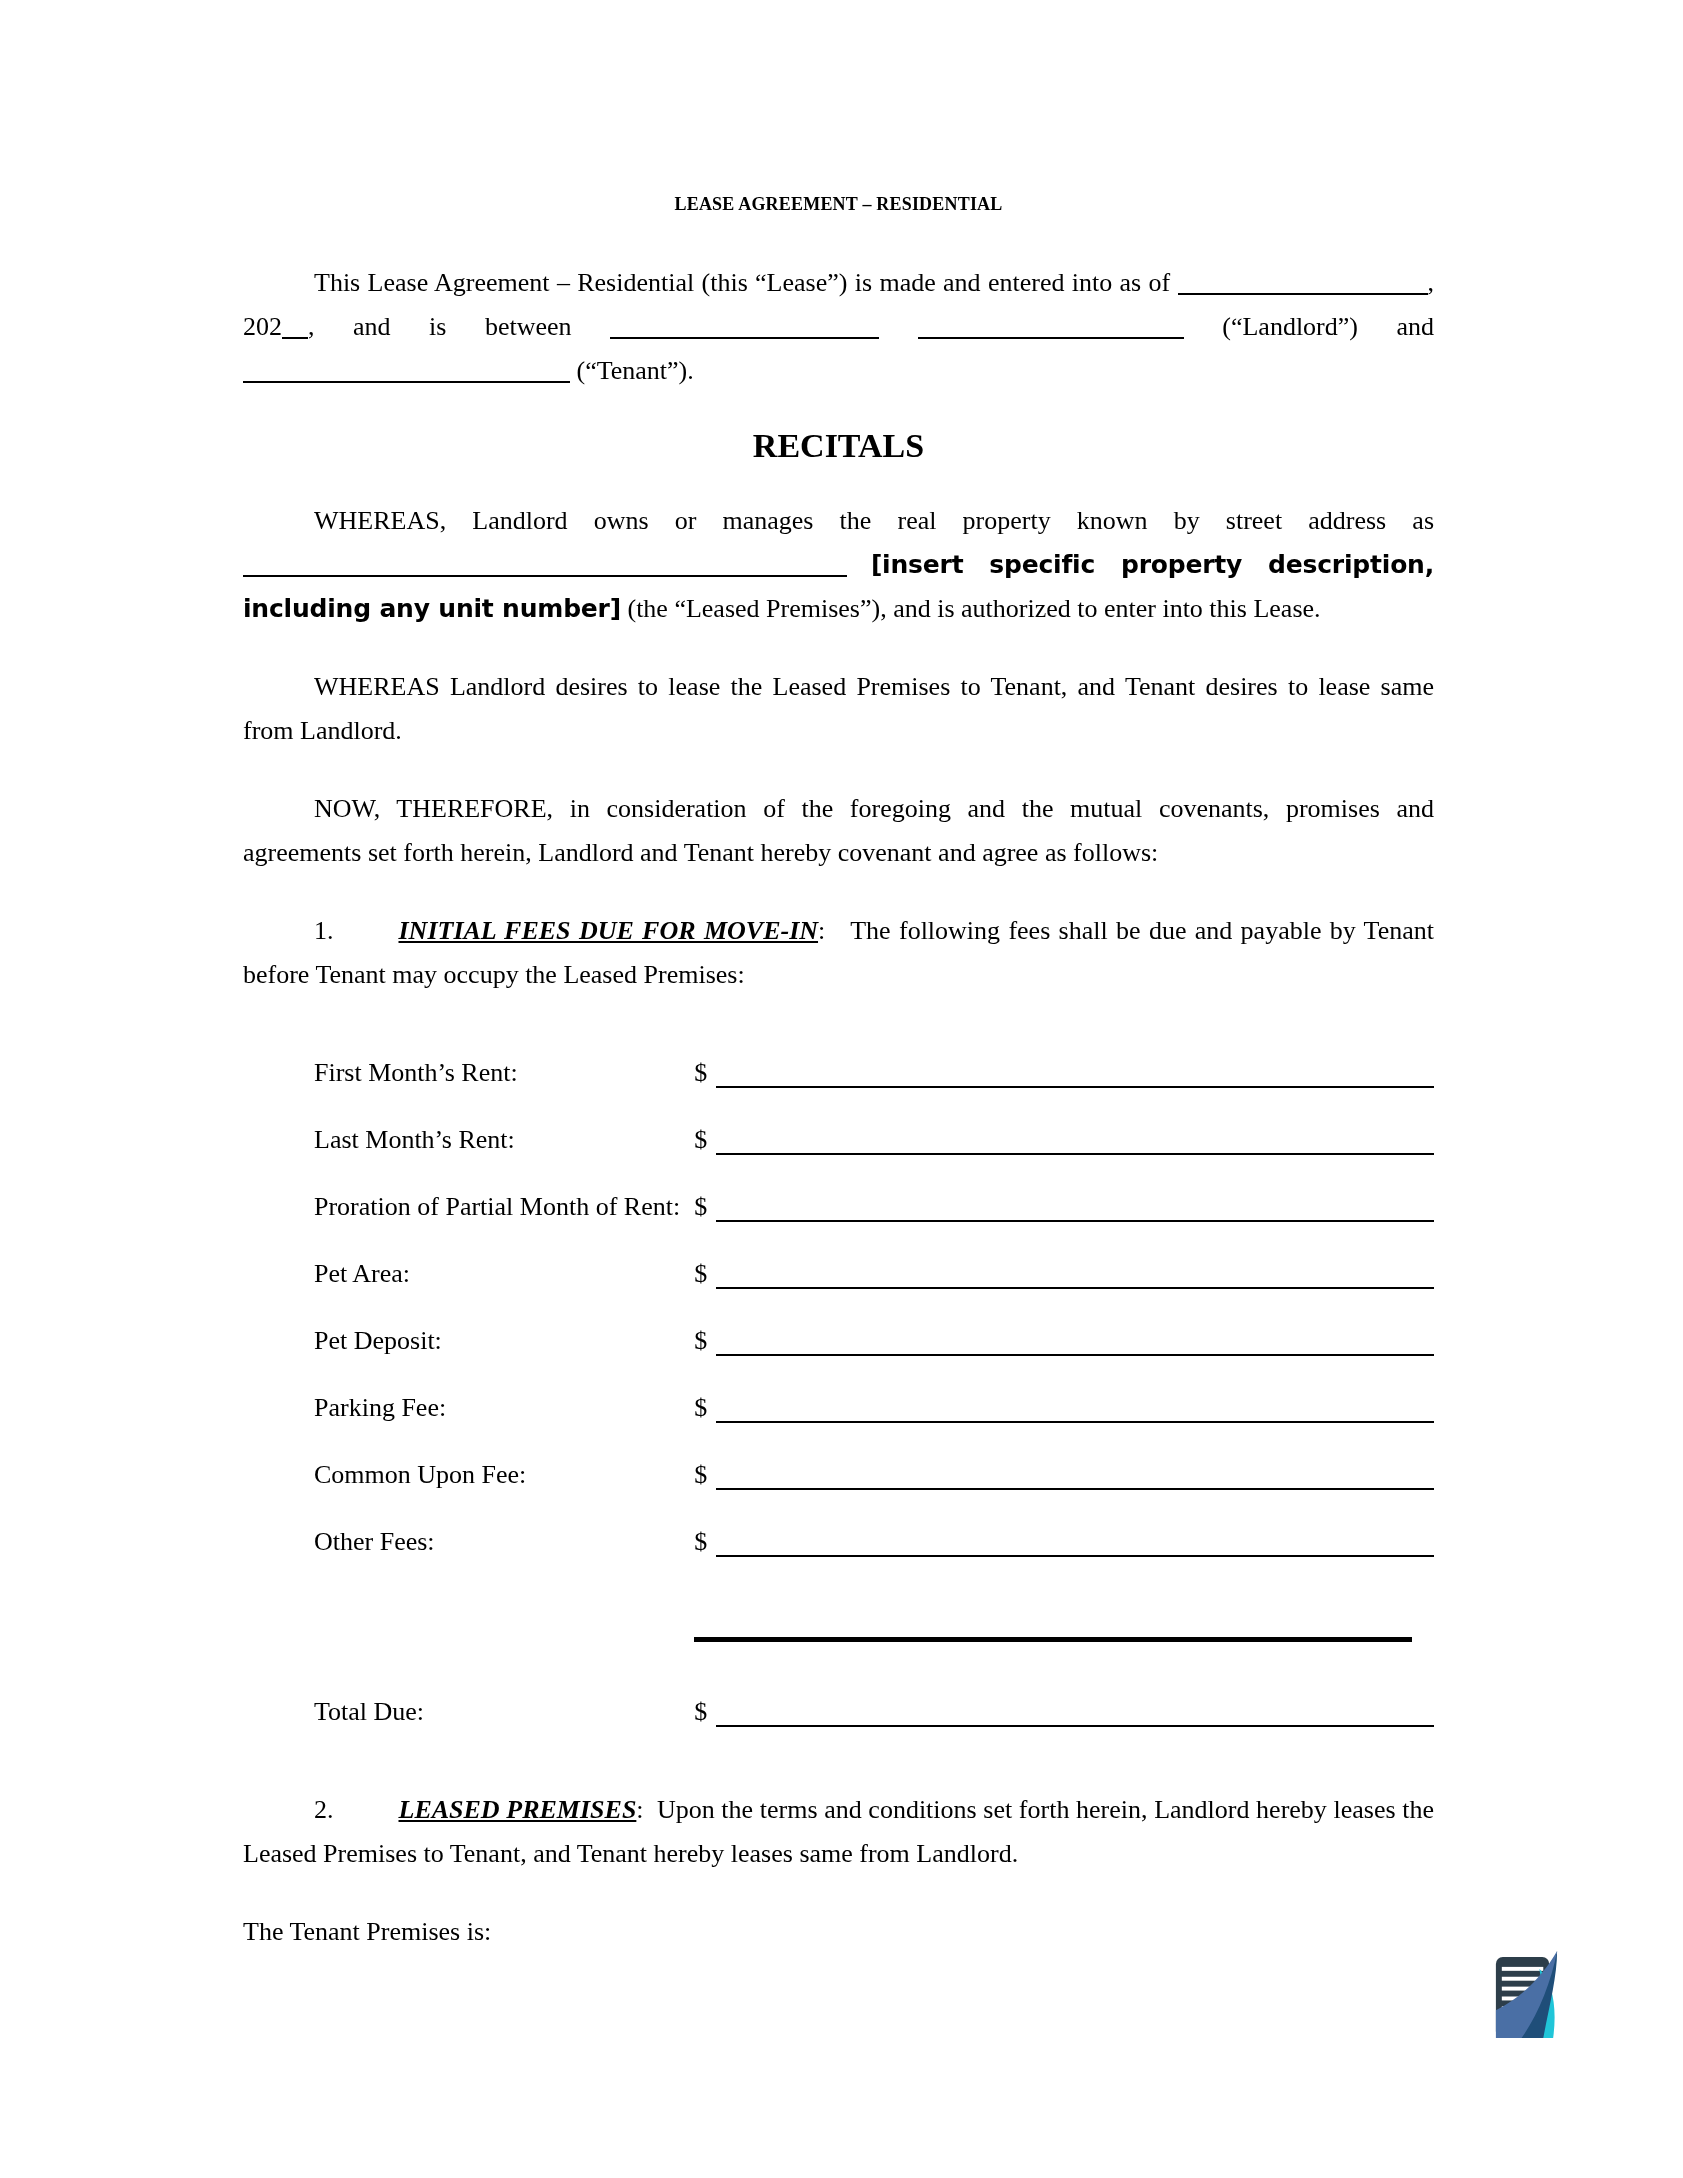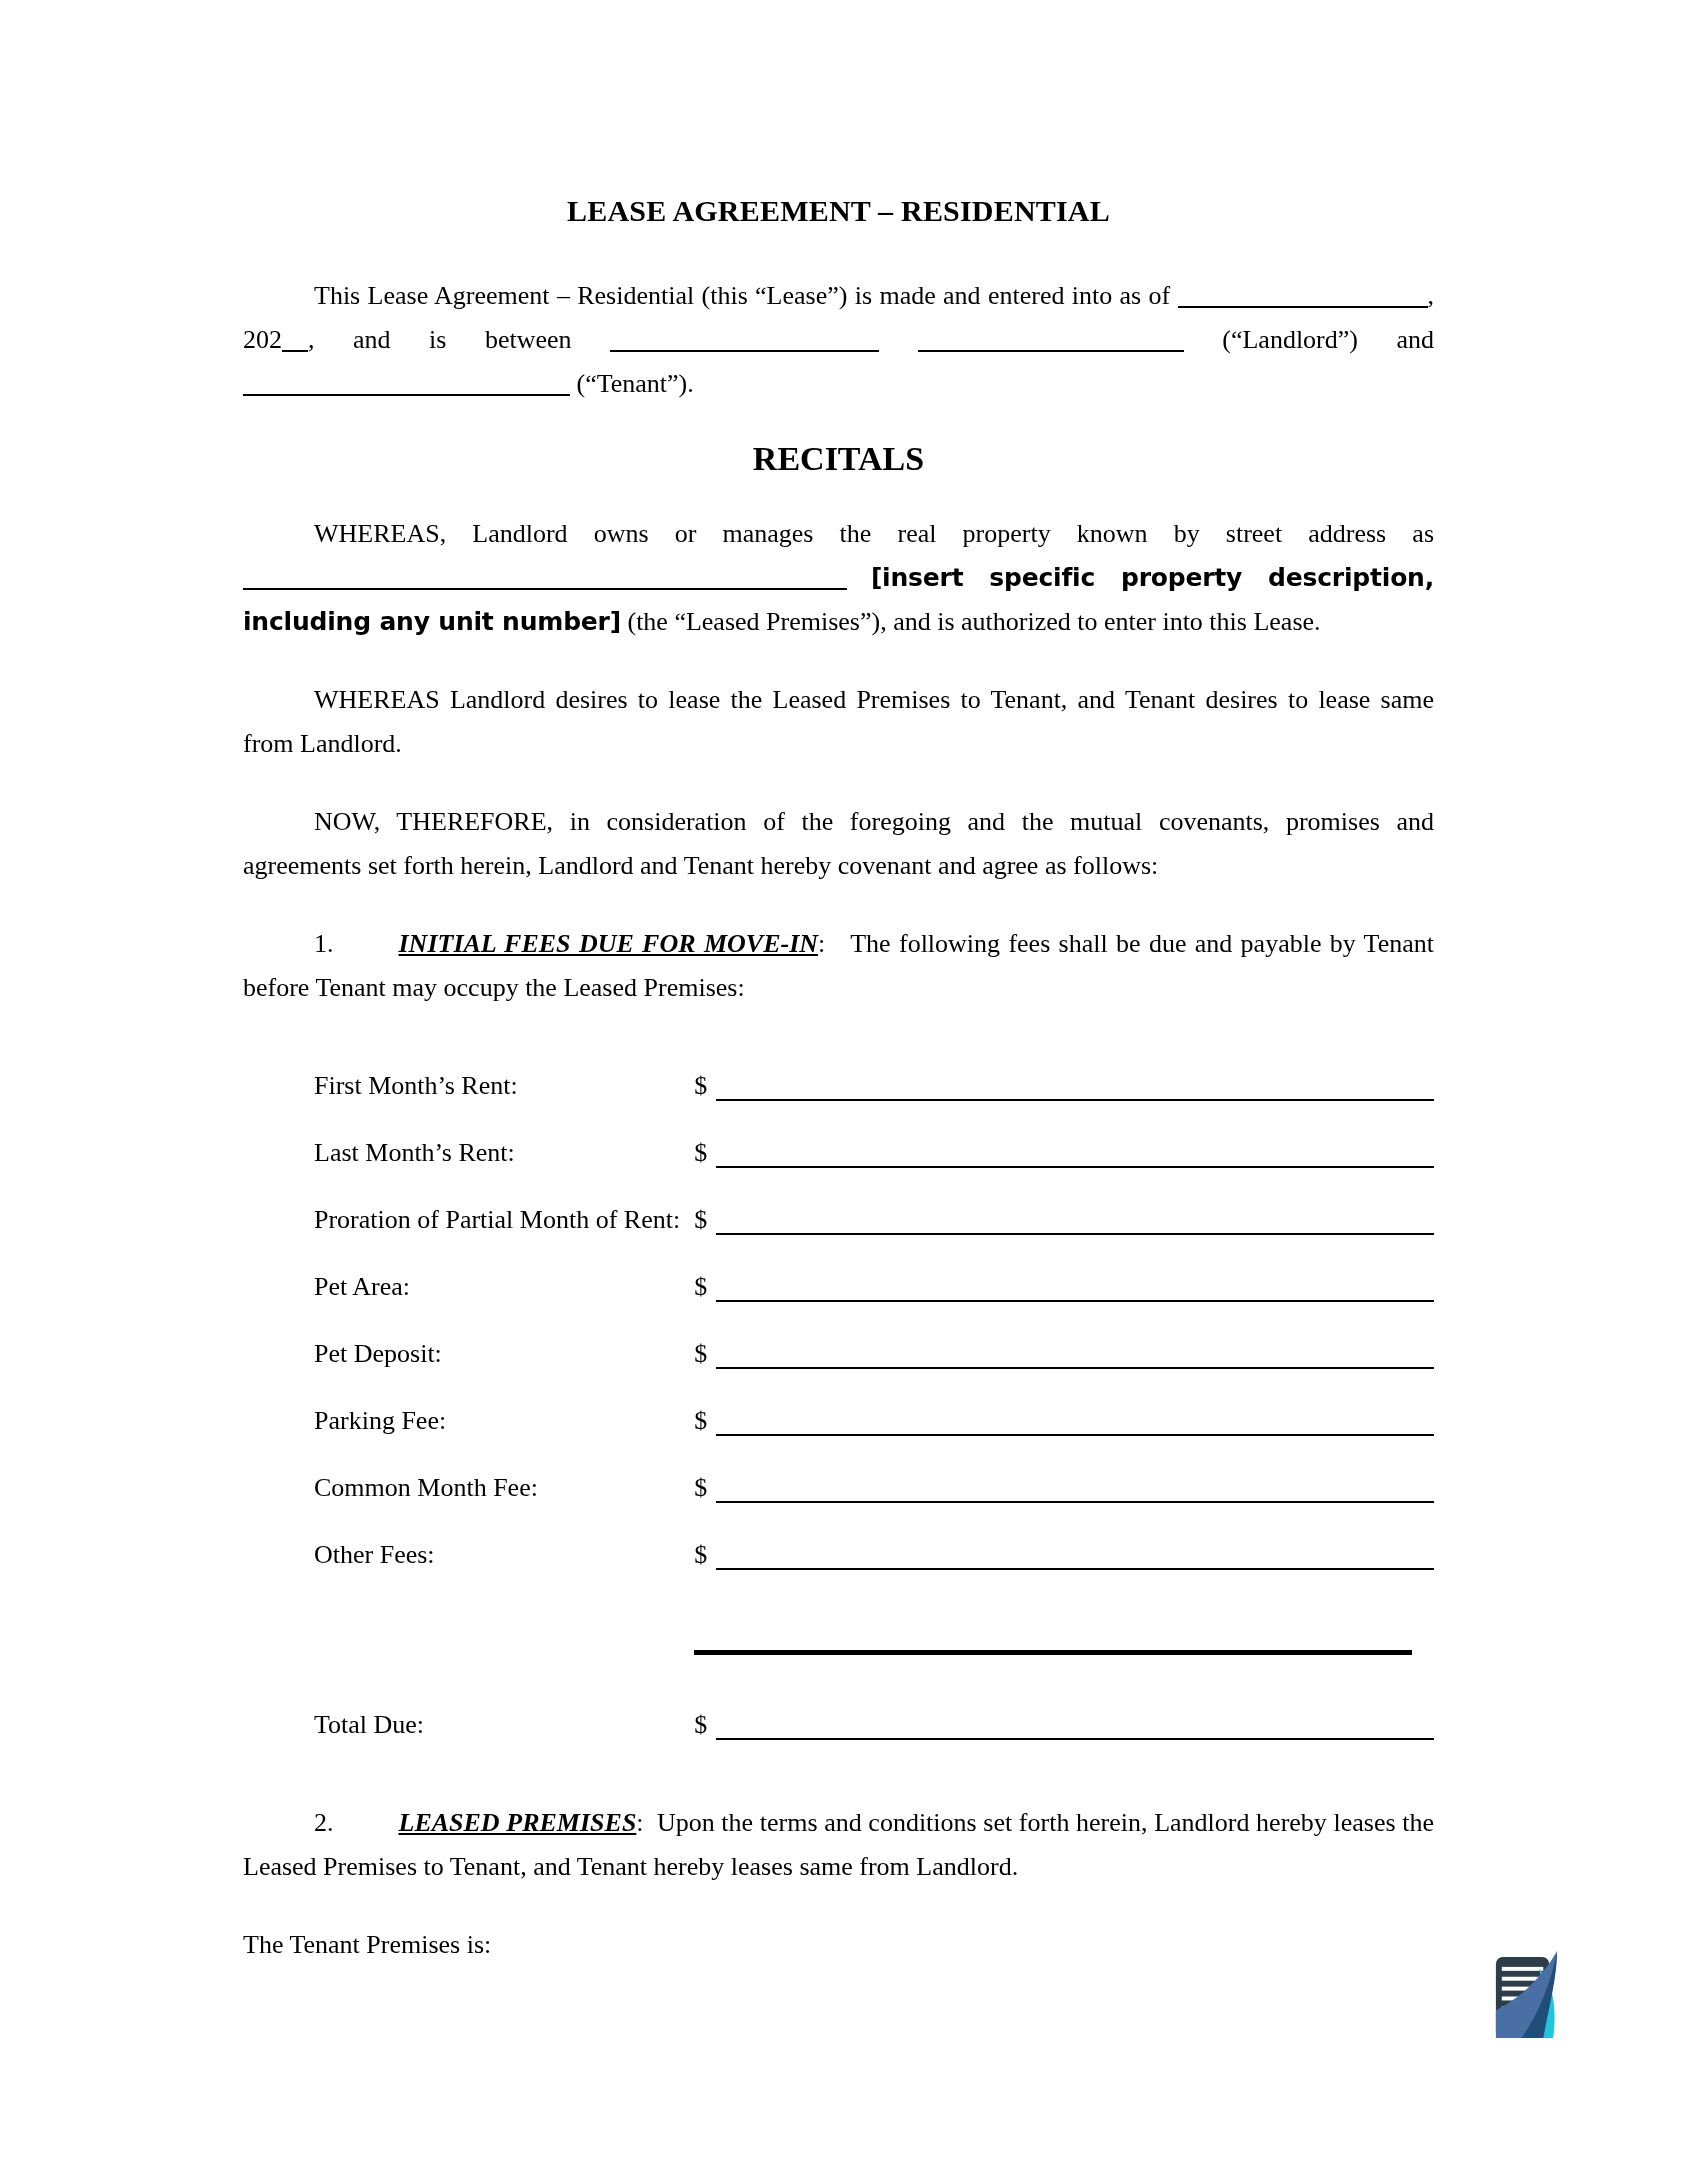--- a/index.html
+++ b/index.html
@@ -29,21 +29,21 @@
   .content {
     position: absolute;
     left: 243px;
     top: 194px;
     width: 1191px;
   }
 
   .doc-title {
     text-align: center;
     font-weight: bold;
-    font-size: 30px;
+    font-size: 18px;
     letter-spacing: 0.2px;
     margin: 0 0 46px 0;
   }
 
   .section-heading {
     text-align: center;
     font-weight: bold;
     font-size: 34px;
     margin: 0 0 34px 0;
   }
@@ -200,21 +200,21 @@
         </tr>
         <tr>
           <td class="fee-label">Parking Fee:</td>
           <td class="fee-gap"></td>
           <td class="fee-dollar">$</td>
           <td class="fee-line-cell">
               <div class="fee-line"></div>
             </td>
         </tr>
         <tr>
-          <td class="fee-label">Common Month Fee:</td>
+          <td class="fee-label">Common Upon Fee:</td>
           <td class="fee-gap"></td>
           <td class="fee-dollar">$</td>
           <td class="fee-line-cell">
               <div class="fee-line"></div>
             </td>
         </tr>
         <tr>
           <td class="fee-label">Other Fees:</td>
           <td class="fee-gap"></td>
           <td class="fee-dollar">$</td>

